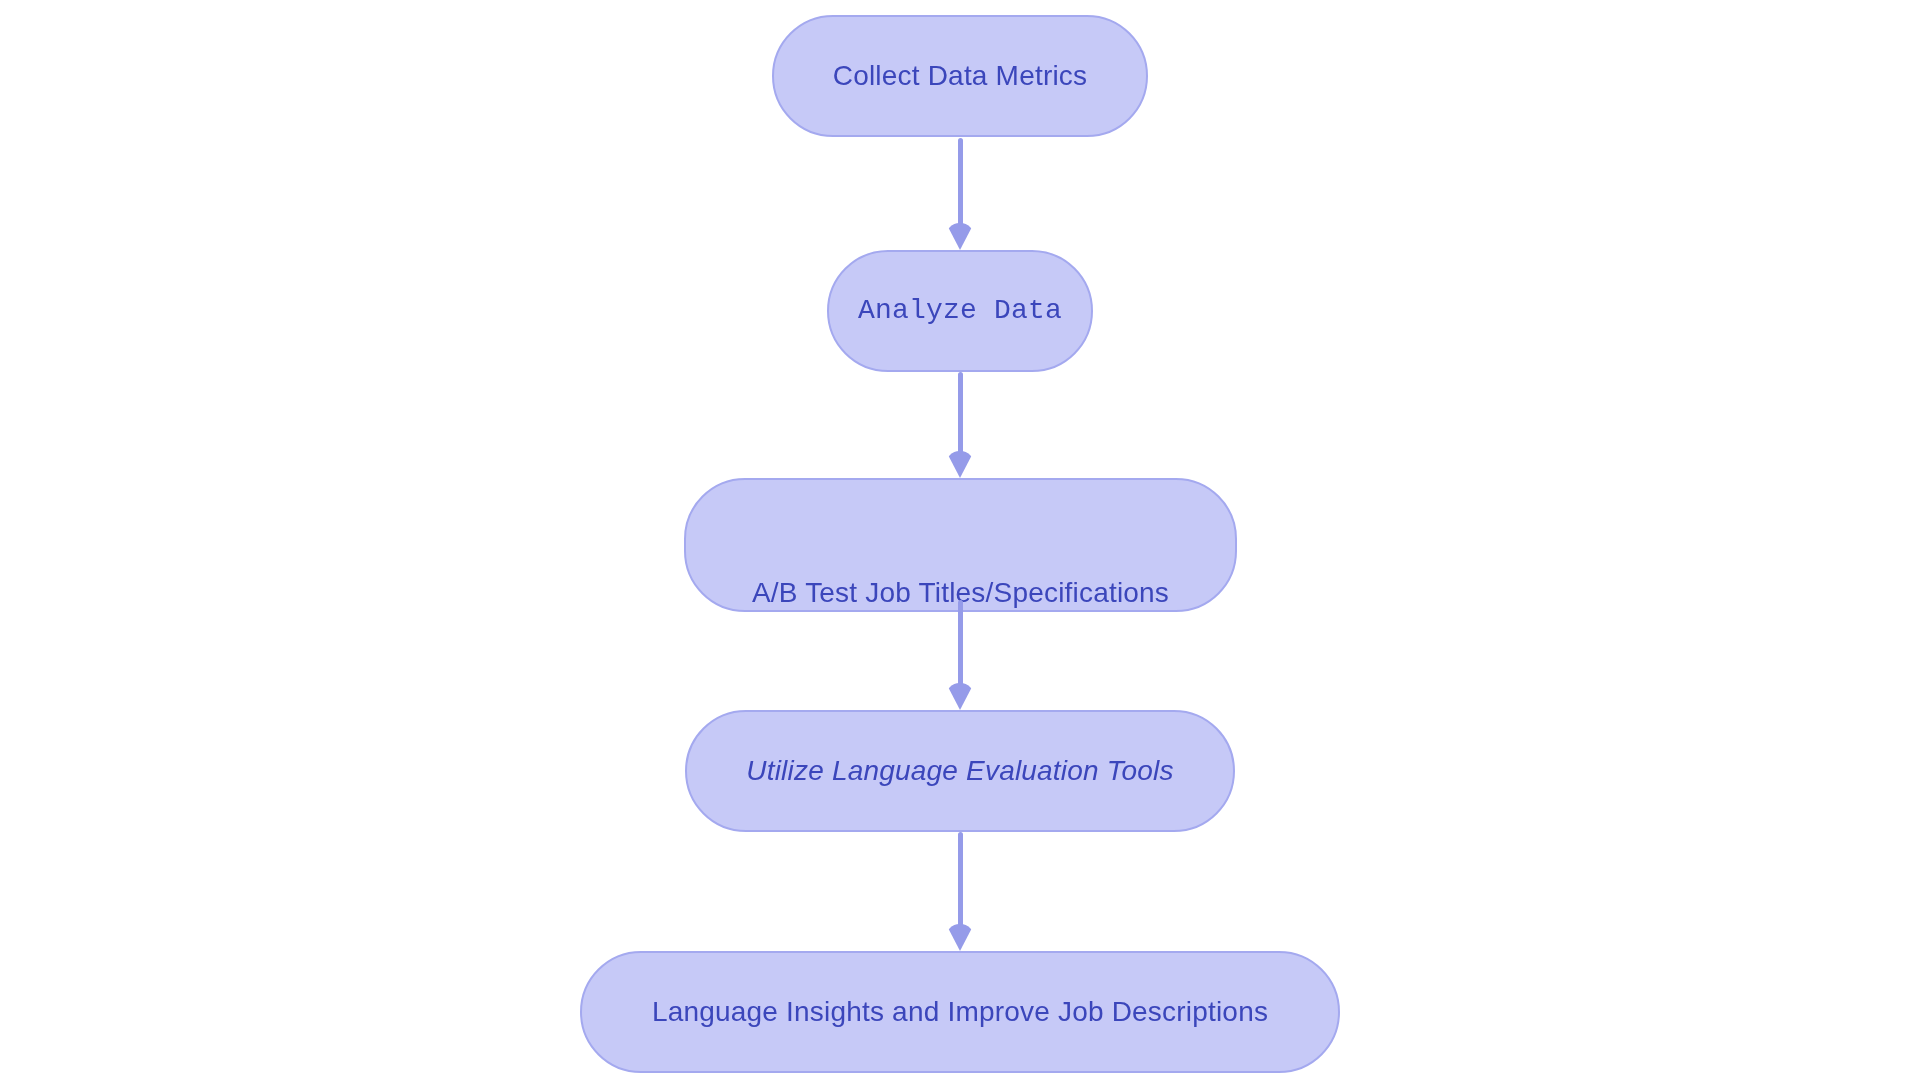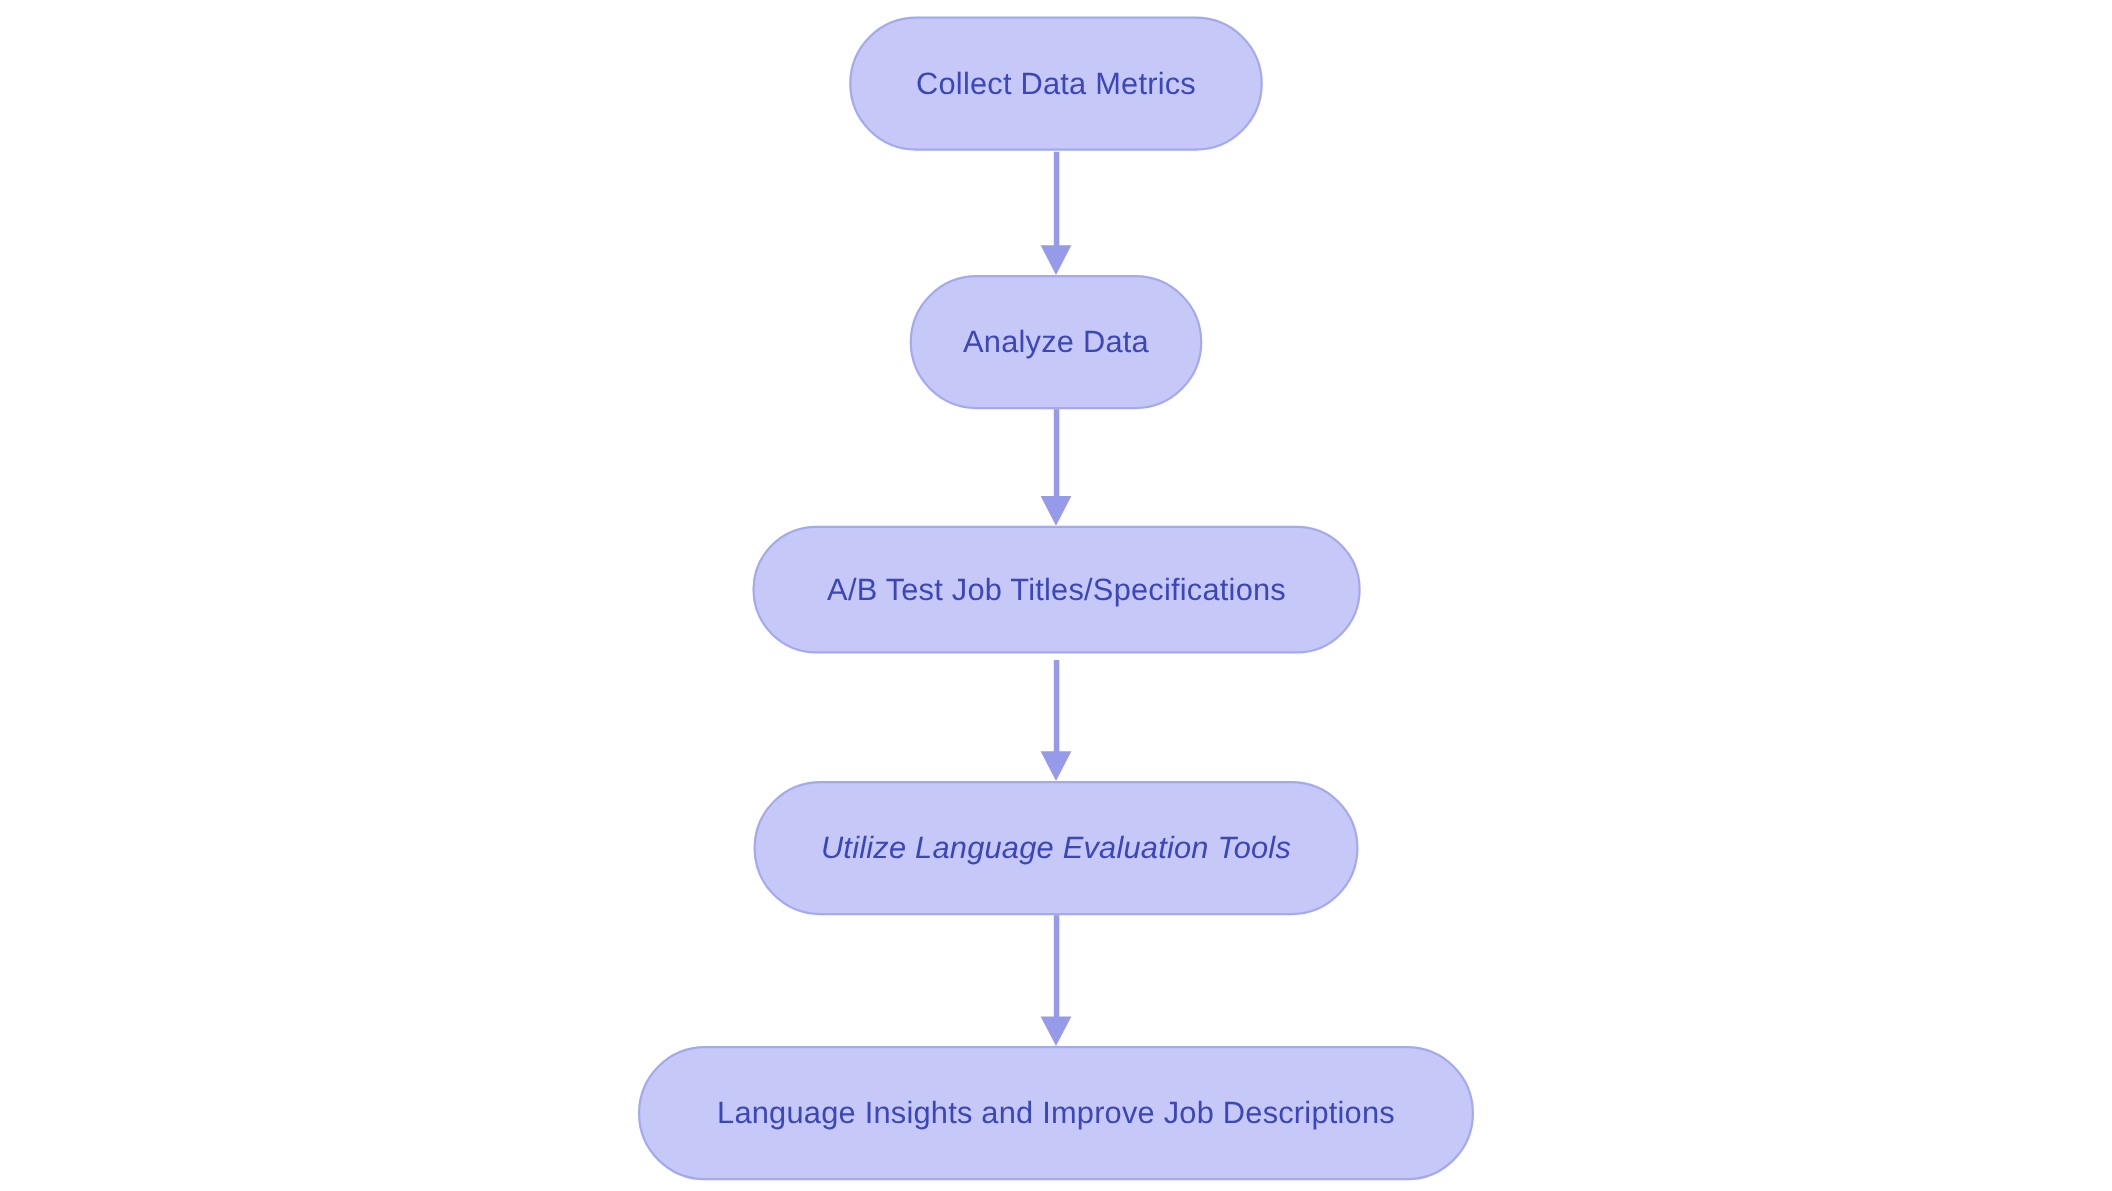--- a/index.html
+++ b/index.html
@@ -2,21 +2,21 @@
 <html style="--background: #ffffff; --node-fill: #c6c9f7; --node-border: #a4a9ef; --node-text: #3b46bb; --arrow: #959be9;"><head>
 <meta charset="utf-8">
 <style>
   :root{
     --background:#ffffff;
     --node-fill:#c6c9f7;
     --node-border:#a4a9ef;
     --node-text:#3b46bb;
     --arrow:#959be9;
   }
-  *{ box-sizing:border-box; margin:0; padding:0; }
+  *{ box-sizing:border-box; margin:0; padding:0;border-radius:27px; }
   html,body{
     width:1920px; height:1083px;
     background:var(--background);
     font-family:"Liberation Sans", sans-serif;
     overflow:hidden;
   }
   .diagram{
     position:relative;
     width:1920px; height:1083px;
     background:var(--background);
@@ -68,30 +68,30 @@
 
   <div class="node" style="left:772px; top:15px; width:376px; height:122px;">
     <span class="node-label">Collect Data Metrics</span>
   </div>
 
   <div class="arrow" style="top:138px; height:112px;">
     <div class="arrow-line"></div>
     <div class="arrow-head"></div>
   </div>
 
-  <div class="node" style="left:827px; top:250px; width:266px; height:122px;">
+  <div class="node" style="left:827px; top:250px; width:266px; height:122px;font-family:Liberation Mono, monospace;">
     <span class="node-label">Analyze Data</span>
   </div>
 
   <div class="arrow" style="top:372px; height:106px;">
     <div class="arrow-line"></div>
     <div class="arrow-head"></div>
   </div>
 
-  <div class="node" style="left:684px; top:478px; width:553px; height:116px;">
+  <div class="node" style="left:684px; top:478px; width:553px; height:134px;align-items:flex-end;">
     <span class="node-label">A/B Test Job Titles/Specifications</span>
   </div>
 
   <div class="arrow" style="top:600px; height:110px;">
     <div class="arrow-line"></div>
     <div class="arrow-head"></div>
   </div>
 
   <div class="node" style="left:685px; top:710px; width:550px; height:122px;font-style:italic;">
     <span class="node-label">Utilize Language Evaluation Tools</span>

